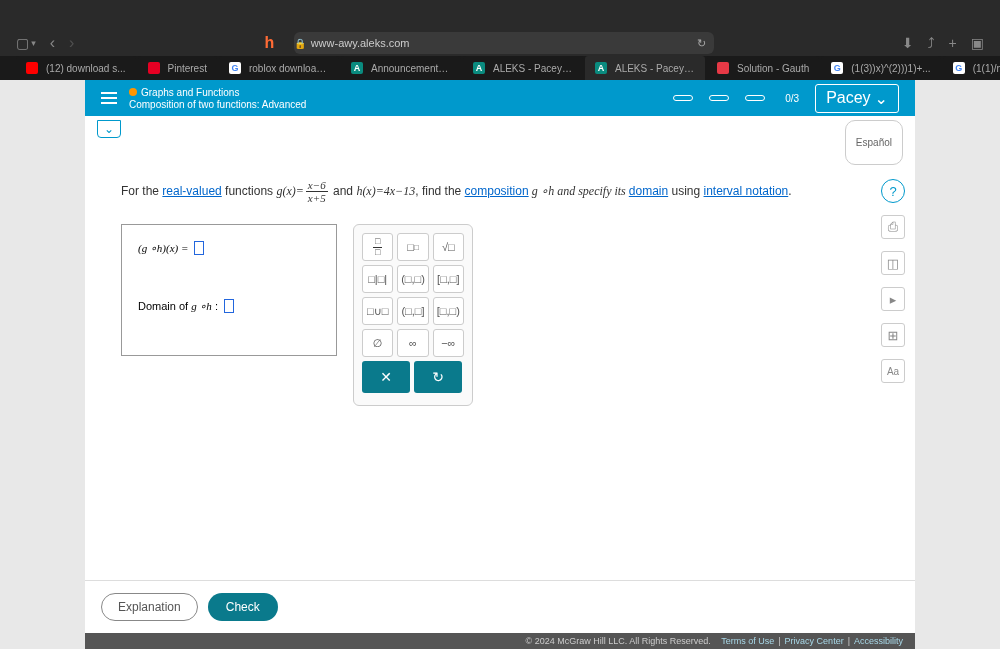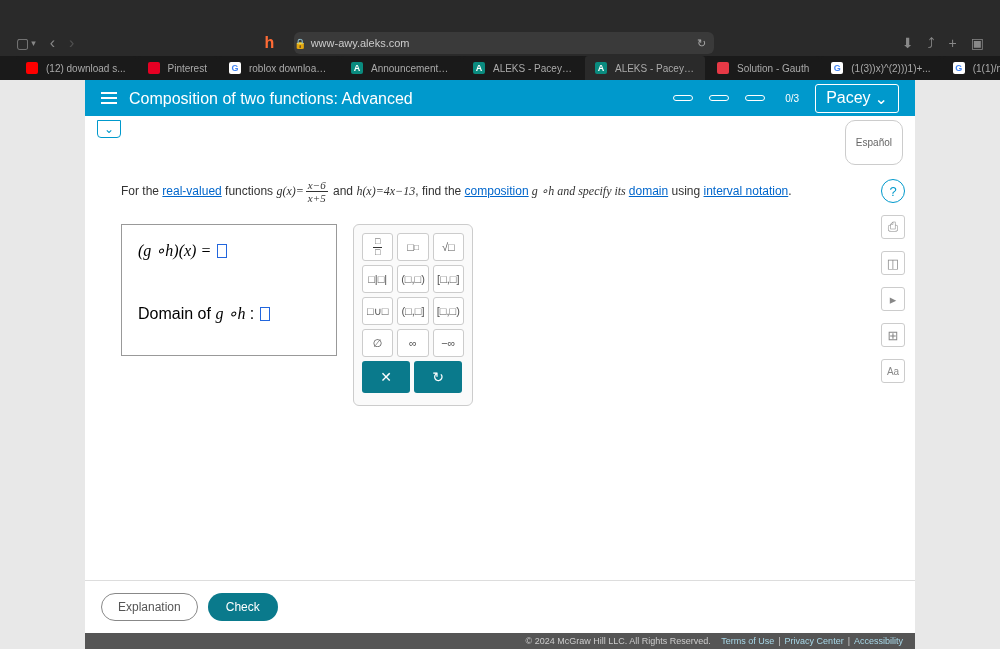--- a/index.html
+++ b/index.html
@@ -31,40 +31,40 @@
 
 .content-wrapper { background: #e8e8e8; height: 569px; display: flex; justify-content: center; }
 .app-container { background: #fff; width: 830px; height: 100%; position: relative; display: flex; flex-direction: column; }
 
 .app-header { background: #0099cc; color: #fff; height: 36px; display: flex; align-items: center; padding: 0 16px; }
 .hamburger { display: flex; flex-direction: column; gap: 3px; margin-right: 12px; cursor: pointer; }
 .hamburger span { width: 16px; height: 2px; background: #fff; }
 .header-text { flex: 1; }
 .header-breadcrumb { font-size: 10px; display: flex; align-items: center; gap: 4px; }
 .header-breadcrumb .dot { width: 8px; height: 8px; background: #ff9500; border-radius: 50%; }
-.header-title { font-size: 16px; margin-top: 1px; }
+.header-title { font-size: 10px; margin-top: 1px; }
 .progress-pills { display: flex; gap: 16px; margin-right: 16px; align-items: center; }
 .pill { width: 20px; height: 6px; border: 1px solid #fff; border-radius: 3px; }
 .progress-text { color: #fff; font-size: 10px; margin-left: 4px; }
 .user-btn { border: 1px solid #fff; border-radius: 3px; padding: 4px 10px; color: #fff; font-size: 16px; display: flex; align-items: center; gap: 4px; cursor: pointer; }
 
 .chevron-bar { display: flex; padding: 4px 12px; }
 .chevron-box { background: #fff; border: 1px solid #0099cc; border-radius: 0 0 4px 4px; width: 24px; height: 18px; display: flex; align-items: center; justify-content: center; color: #0099cc; font-size: 12px; cursor: pointer; }
 .espanol { margin-left: auto; border: 1px solid #ccc; border-radius: 10px; padding: 16px 10px; font-size: 10px; color: #666; cursor: pointer; }
 
 .question-area { padding: 10px 36px 0; position: relative; flex: 1; }
 .question-text { font-size: 12px; color: #333; margin-bottom: 20px; }
 .question-text .link { color: #0066cc; text-decoration: underline; }
 .frac { display: inline-flex; flex-direction: column; align-items: center; vertical-align: middle; font-size: 11px; line-height: 1.1; margin: 0 2px; }
 .frac .num { border-bottom: 1px solid #333; padding: 0 2px; }
 .frac .den { padding: 0 2px; }
 .mathit { font-style: italic; font-family: 'Times New Roman', serif; }
 
 .work-row { display: flex; gap: 16px; align-items: flex-start; }
-.answer-box { border: 1px solid #999; width: 216px; height: 132px; padding: 16px; font-size: 16px; }
+.answer-box { border: 1px solid #999; width: 216px; height: 132px; padding: 16px; font-size: 11px; }
 .answer-line { display: flex; align-items: center; gap: 6px; margin-bottom: 44px; }
 .domain-line { display: flex; align-items: center; gap: 6px; }
 .placeholder-box { width: 10px; height: 14px; border: 1px solid #2266dd; }
 
 .palette { border: 1px solid #ccc; border-radius: 6px; padding: 8px; background: #fafafa; width: 120px; }
 .palette-row { display: flex; gap: 4px; margin-bottom: 4px; }
 .palette-btn { width: 32px; height: 28px; border: 1px solid #ccc; background: #fff; border-radius: 3px; display: flex; align-items: center; justify-content: center; font-size: 11px; cursor: pointer; color: #555; }
 .palette-btn.action { background: #0a7a8c; color: #fff; border: none; height: 32px; width: 48px; font-size: 14px; }
 
 .right-tools { position: absolute; right: 10px; top: 10px; display: flex; flex-direction: column; gap: 12px; }
@@ -144,20 +144,24 @@
 
 <div class="content-wrapper">
   <div class="app-container">
     <div class="app-header">
       <div class="hamburger">
           <span></span>
           <span></span>
           <span></span>
         </div>
       <div class="header-text">
+        <div class="header-breadcrumb">
+            <span class="dot"></span>
+            <span>Graphs and Functions</span>
+          </div>
         <div class="header-title">Composition of two functions: Advanced</div>
       </div>
       <div class="progress-pills">
         <div class="pill"></div>
           <div class="pill"></div>
           <div class="pill"></div>
         <span class="progress-text">0/3</span>
       </div>
       <div class="user-btn">
           <span>Pacey</span> 

